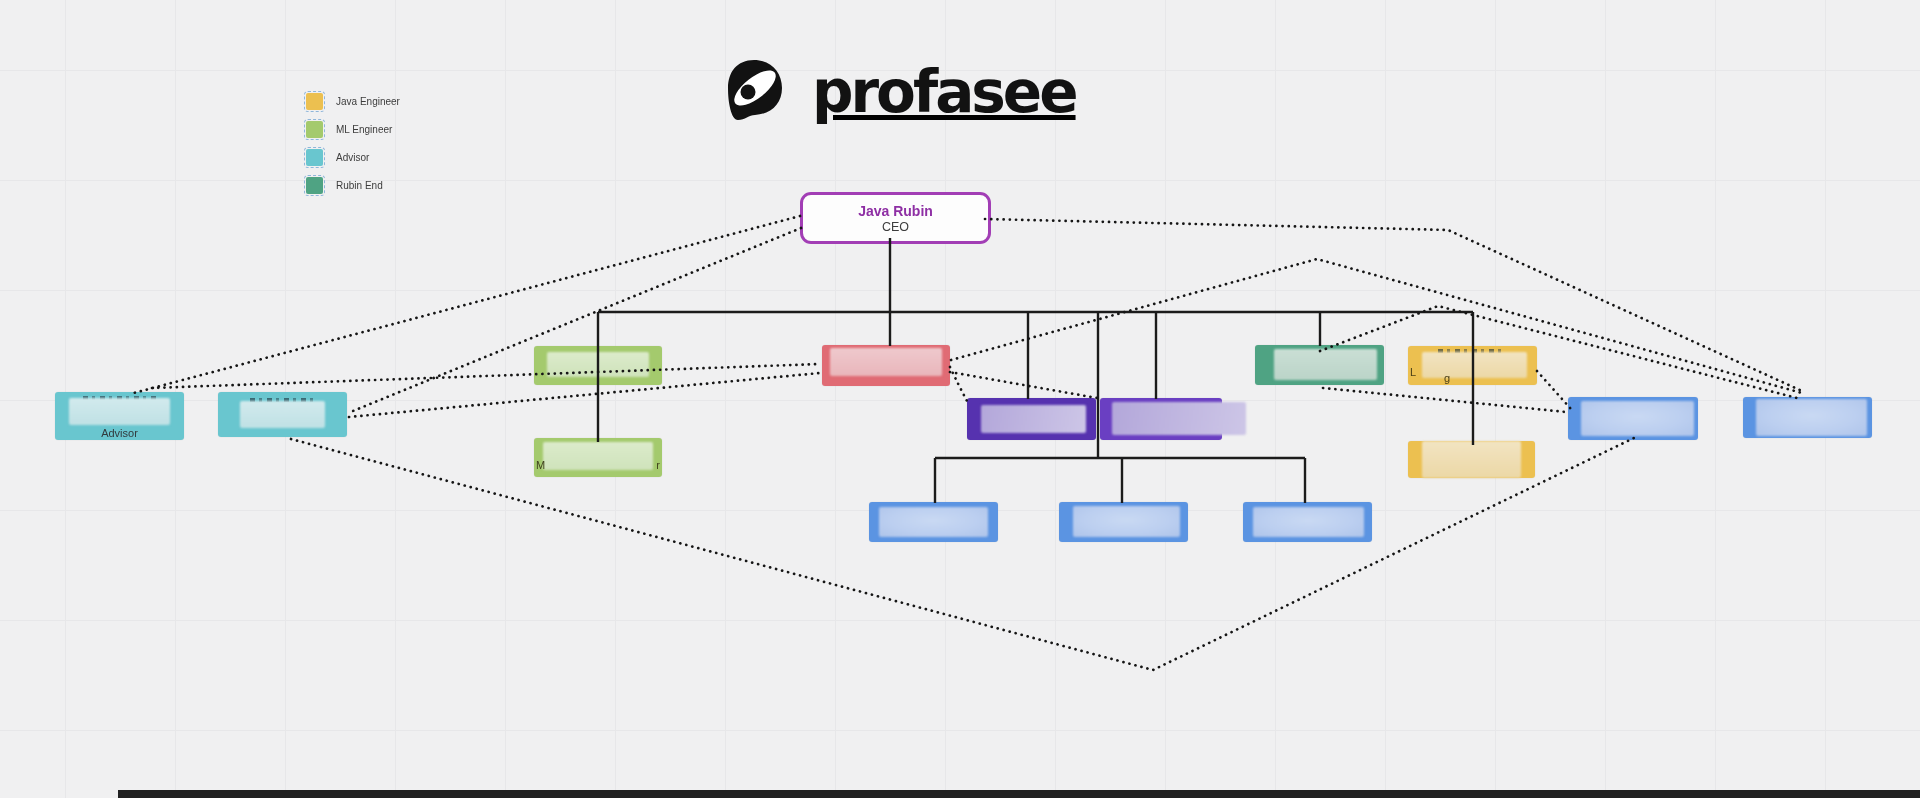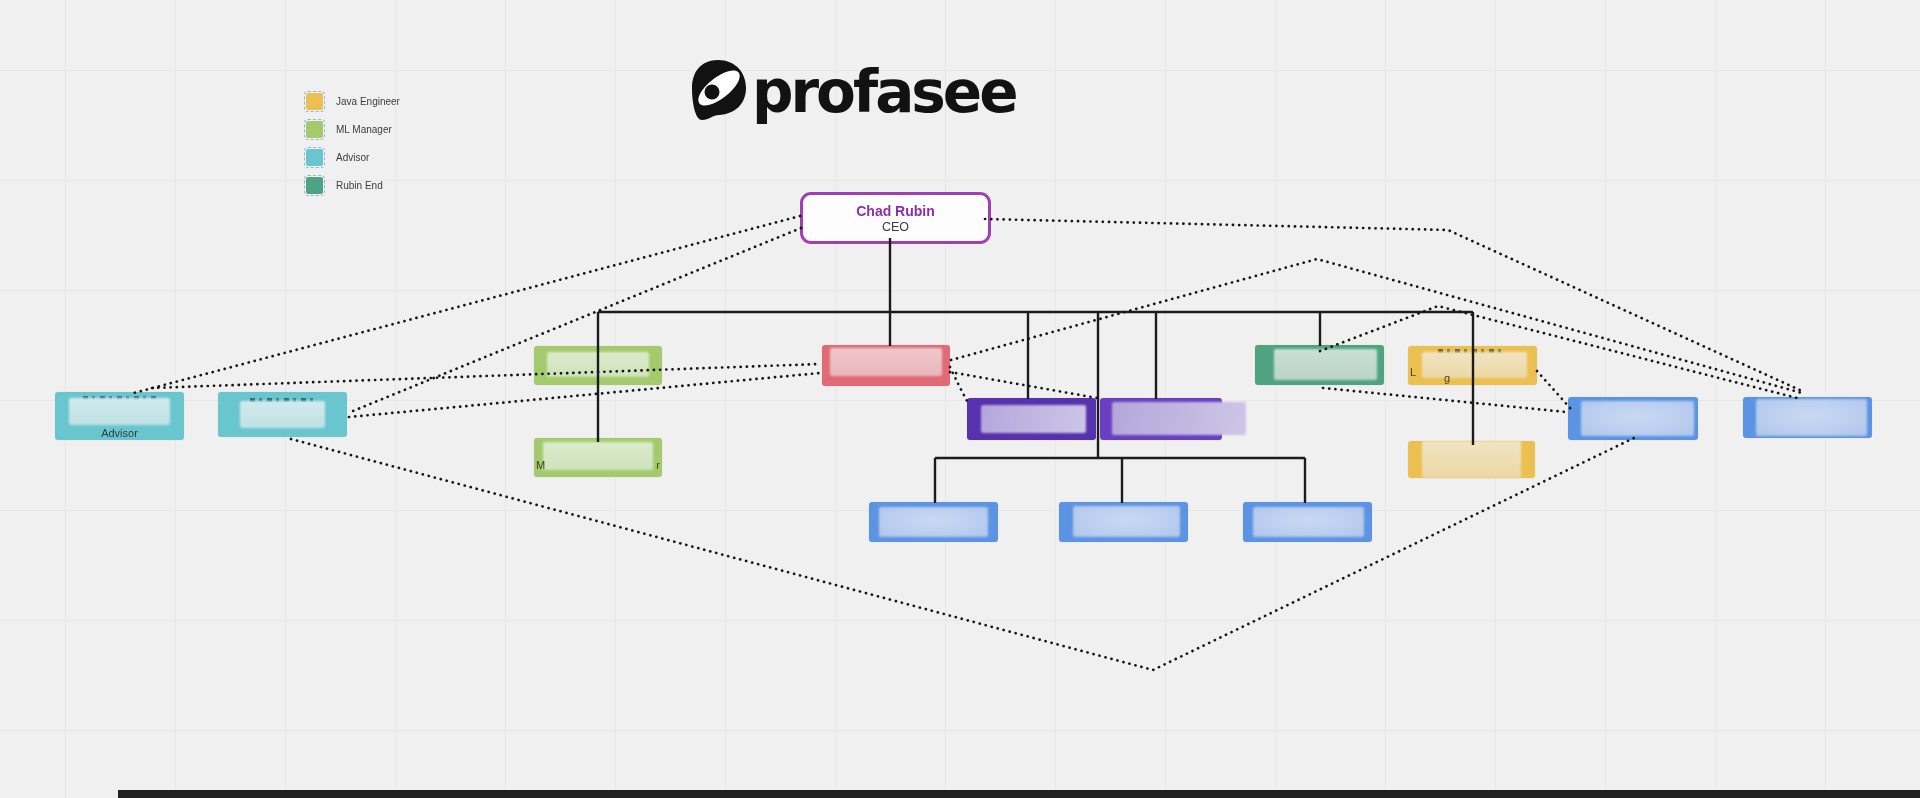--- a/index.html
+++ b/index.html
@@ -7,21 +7,21 @@
     position:relative;width:1920px;height:798px;overflow:hidden;
     background-color:#f0f0f1;
     background-image:
       linear-gradient(#e7e7e9 1px, transparent 1px),
       linear-gradient(90deg, #e7e7e9 1px, transparent 1px);
     background-size:110px 110px;
     background-position:65px 70px;
     font-family:"Liberation Sans","DejaVu Sans",sans-serif;
   }
   
-  .logo{position:absolute;left:688px;top:58px;display:flex;align-items:center;gap:4px;}
+  .logo{position:absolute;left:724px;top:58px;display:flex;align-items:center;gap:28px;text-decoration:underline;}
   .logo-word{font-family:"DejaVu Sans","Liberation Sans",sans-serif;font-weight:800;
     font-size:58px;letter-spacing:-3px;color:#121212;line-height:1;}
   
   .legend{position:absolute;left:306px;top:93px;display:flex;gap:62px;}
   .legend-col{display:flex;flex-direction:column;gap:11px;}
   .legend-row{display:flex;align-items:center;gap:13px;height:17px;}
   .swatch{width:17px;height:17px;border-radius:2px;outline:1px dashed #8fb6da;outline-offset:1px;}
   .sw0{background:#ecc050}.sw1{background:#a4ca6d}.sw2{background:#69c6cf}.sw3{background:#4fa383}
   .sw4{background:#5b94e2}.sw5{background:#e06b74}.sw6{background:#5632af}
   .legend-label{font-size:10px;color:#3c3c3c;}
@@ -77,21 +77,21 @@
   </div>
 
   <div class="legend">
     <div class="legend-col">
       <div class="legend-row">
         <span class="swatch sw0"></span>
         <span class="legend-label">Java Engineer</span>
       </div>
       <div class="legend-row">
         <span class="swatch sw1"></span>
-        <span class="legend-label">ML Manager</span>
+        <span class="legend-label">ML Engineer</span>
       </div>
       <div class="legend-row">
         <span class="swatch sw2"></span>
         <span class="legend-label">Advisor</span>
       </div>
       <div class="legend-row">
         <span class="swatch sw3"></span>
         <span class="legend-label">Rubin End</span>
       </div>
     </div>
@@ -152,21 +152,21 @@
     <div class="patch p-blue" style="left:10px;right:10px;top:5px;bottom:5px;"></div>
   </div>
   <div class="node blue" style="left:1059px;top:502px;width:129px;height:40px;">
     <div class="patch p-blue" style="left:14px;right:8px;top:4px;bottom:5px;"></div>
   </div>
   <div class="node blue" style="left:1243px;top:502px;width:129px;height:40px;">
     <div class="patch p-blue" style="left:10px;right:8px;top:5px;bottom:5px;"></div>
   </div>
 
   <div class="ceo">
-    <span class="ceo-name">Chad Rubin</span>
+    <span class="ceo-name">Java Rubin</span>
     <span class="ceo-title">CEO</span>
   </div>
 
   <svg id="wires" width="1920" height="798" viewBox="0 0 1920 798">
 
     <path class="solid" d="M890,238 V312"></path>
     <path class="solid" d="M598,312 H1473"></path>
     <path class="solid" d="M598,312 V442"></path>
     <path class="solid" d="M890,312 V346"></path>
     <path class="solid" d="M1028,312 V399"></path>

